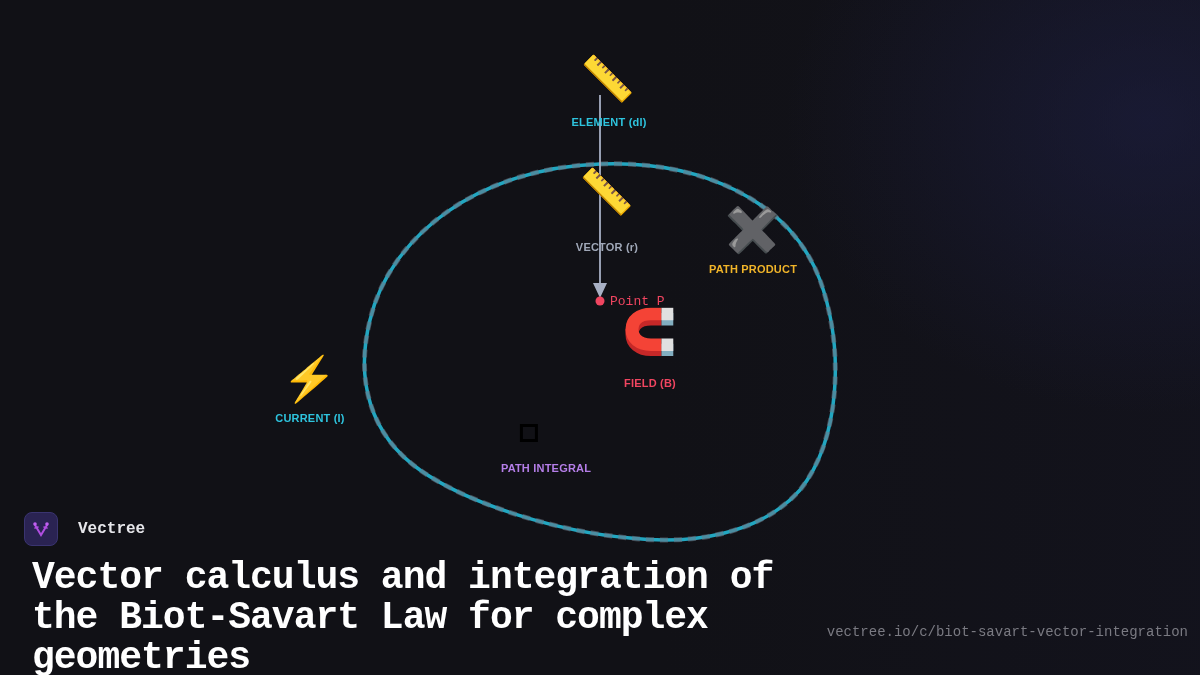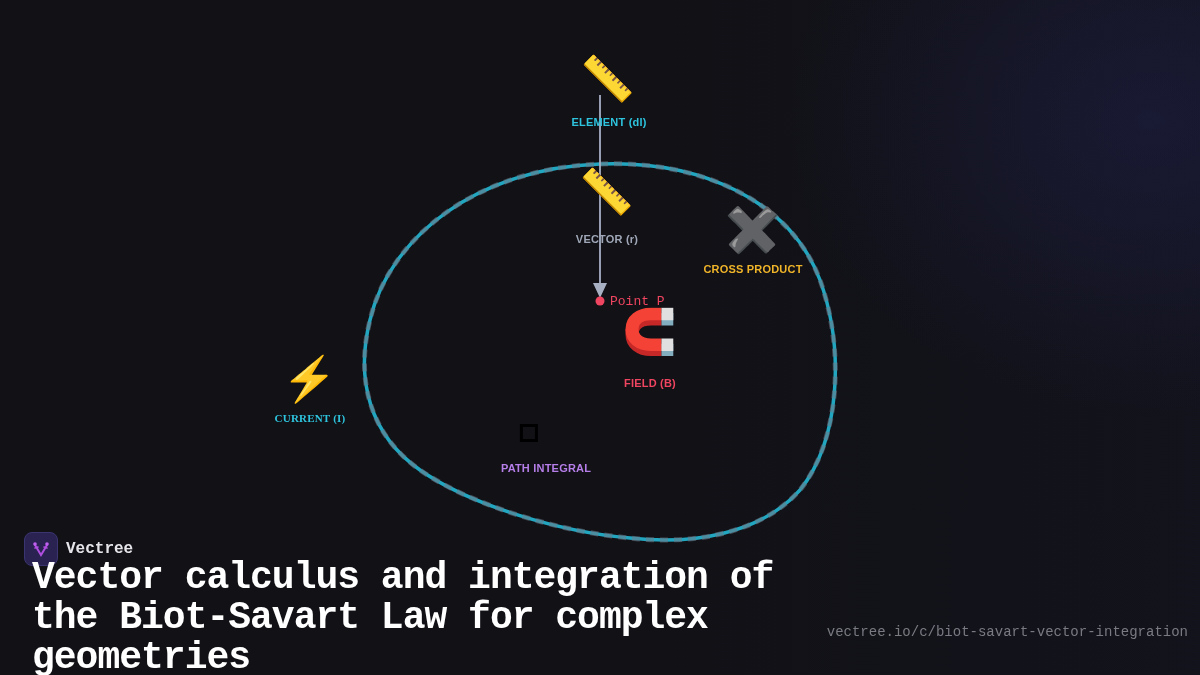--- a/index.html
+++ b/index.html
@@ -20,21 +20,21 @@
   .node .icon { display: block; font-size: 44px; line-height: 50px; height: 50px; }
   .node .label {
     display: block; font-size: 11px; font-weight: bold; letter-spacing: 0.2px;
     white-space: nowrap; margin-top: 6px;
   }
   .point-label {
     position: absolute; font-family: "Liberation Mono", monospace; font-size: 13px;
     color: #f04560;
     text-align: center;
   }
-  .brand { position: absolute; left: 24px; top: 512px; display: flex; align-items: center; gap: 8px; margin-top: 20px; }
+  .brand { position: absolute; left: 24px; top: 512px; display: flex; align-items: center; gap: 20px; }
   .brand-logo {
     width: 34px; height: 34px; border-radius: 8px; background: #2a2352;
     border: 1px solid #3a3470; box-sizing: border-box;
     display: flex; align-items: center; justify-content: center;
   }
   .brand-name { font-family: "Liberation Mono", monospace; font-weight: bold; font-size: 16px; color: #e6e6ea; }
   .title {
     position: absolute; left: 24px; top: 550px; width: 790px;
     font-family: "Liberation Mono", monospace; font-weight: bold;
     font-size: 38px; line-height: 40px; color: #ffffff; margin: 8px;
@@ -60,38 +60,38 @@
   <circle cx="600" cy="301" r="4.5" fill="#f04560"></circle>
 </svg>
 
 <div class="node" style="left:608px; top:54px;">
   <span class="icon">📏</span>
   <span class="label" style="color:#2ec4de; margin-top:12px; margin-left:2px;">ELEMENT (dl)</span>
 </div>
 
 <div class="node" style="left:607px; top:167px;">
   <span class="icon">📏</span>
-  <span class="label" style="color:#a0a8b8; margin-top:16px;text-align:center;">VECTOR (r)</span>
+  <span class="label" style="color:#a0a8b8; margin-top:24px;text-align:center;">VECTOR (r)</span>
 </div>
 
 <div class="node" style="left:753px; top:205px;">
   <span class="icon" style="color:#8a8a8e;">✖️</span>
-  <span class="label" style="color:#f0b429; margin-top:8px;">CROSS PRODUCT</span>
+  <span class="label" style="color:#f0b429; margin-top:8px;">PATH PRODUCT</span>
 </div>
 
 <span class="point-label" style="left:610px; top:294px;">Point P</span>
 
 <div class="node" style="left:650px; top:307px;">
   <span class="icon">🧲</span>
   <span class="label" style="color:#f04560; margin-top:20px;">FIELD (B)</span>
 </div>
 
 <div class="node" style="left:310px; top:354px;">
   <span class="icon">⚡</span>
-  <span class="label" style="color:#2ec4de; margin-top:8px;font-family:Liberation Serif, serif;">CURRENT (I)</span>
+  <span class="label" style="color:#2ec4de; margin-top:8px;">CURRENT (I)</span>
 </div>
 
 <div class="node" style="left:546px; top:424px;">
   <span style="display:block; width:12px; height:12px; border:3px solid #000; margin:0 auto 0 -26px; position:relative; left:50%;"></span>
   <span class="label" style="color:#b57ee8; margin-top:20px;">PATH INTEGRAL</span>
 </div>
 
 <div class="brand">
   <div class="brand-logo">
     <svg width="20" height="20" viewBox="0 0 20 20">

